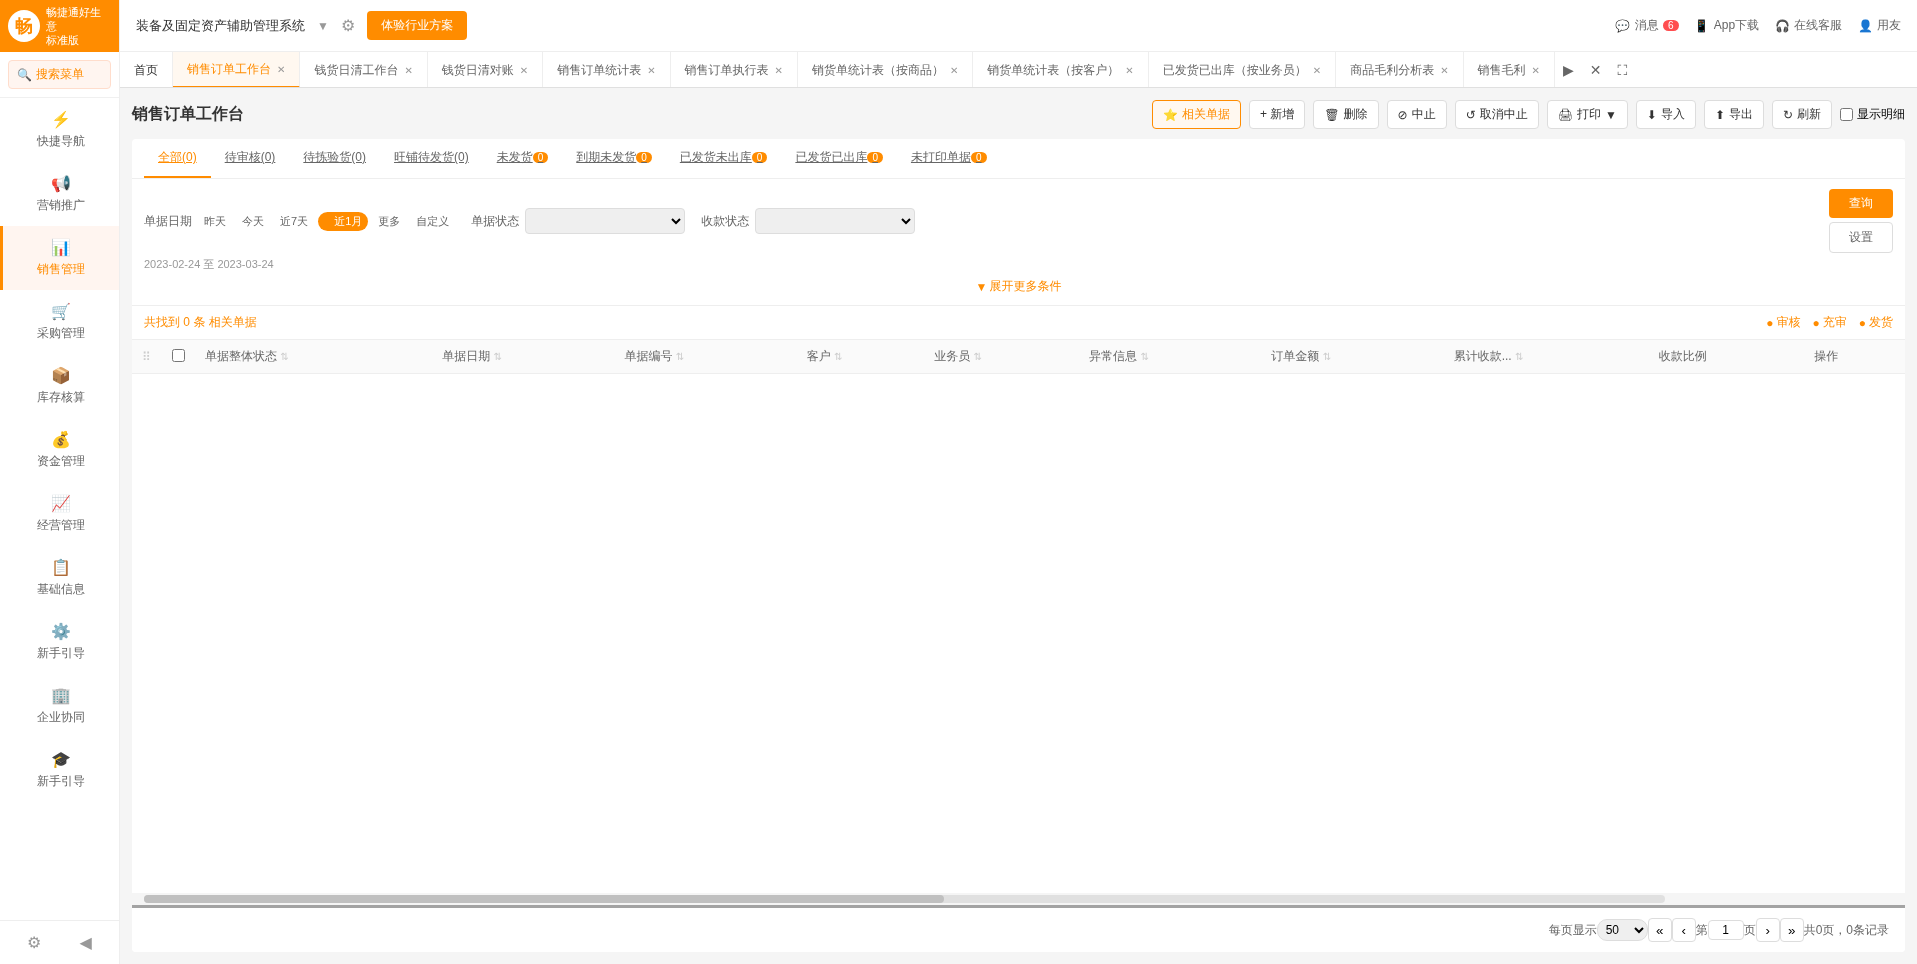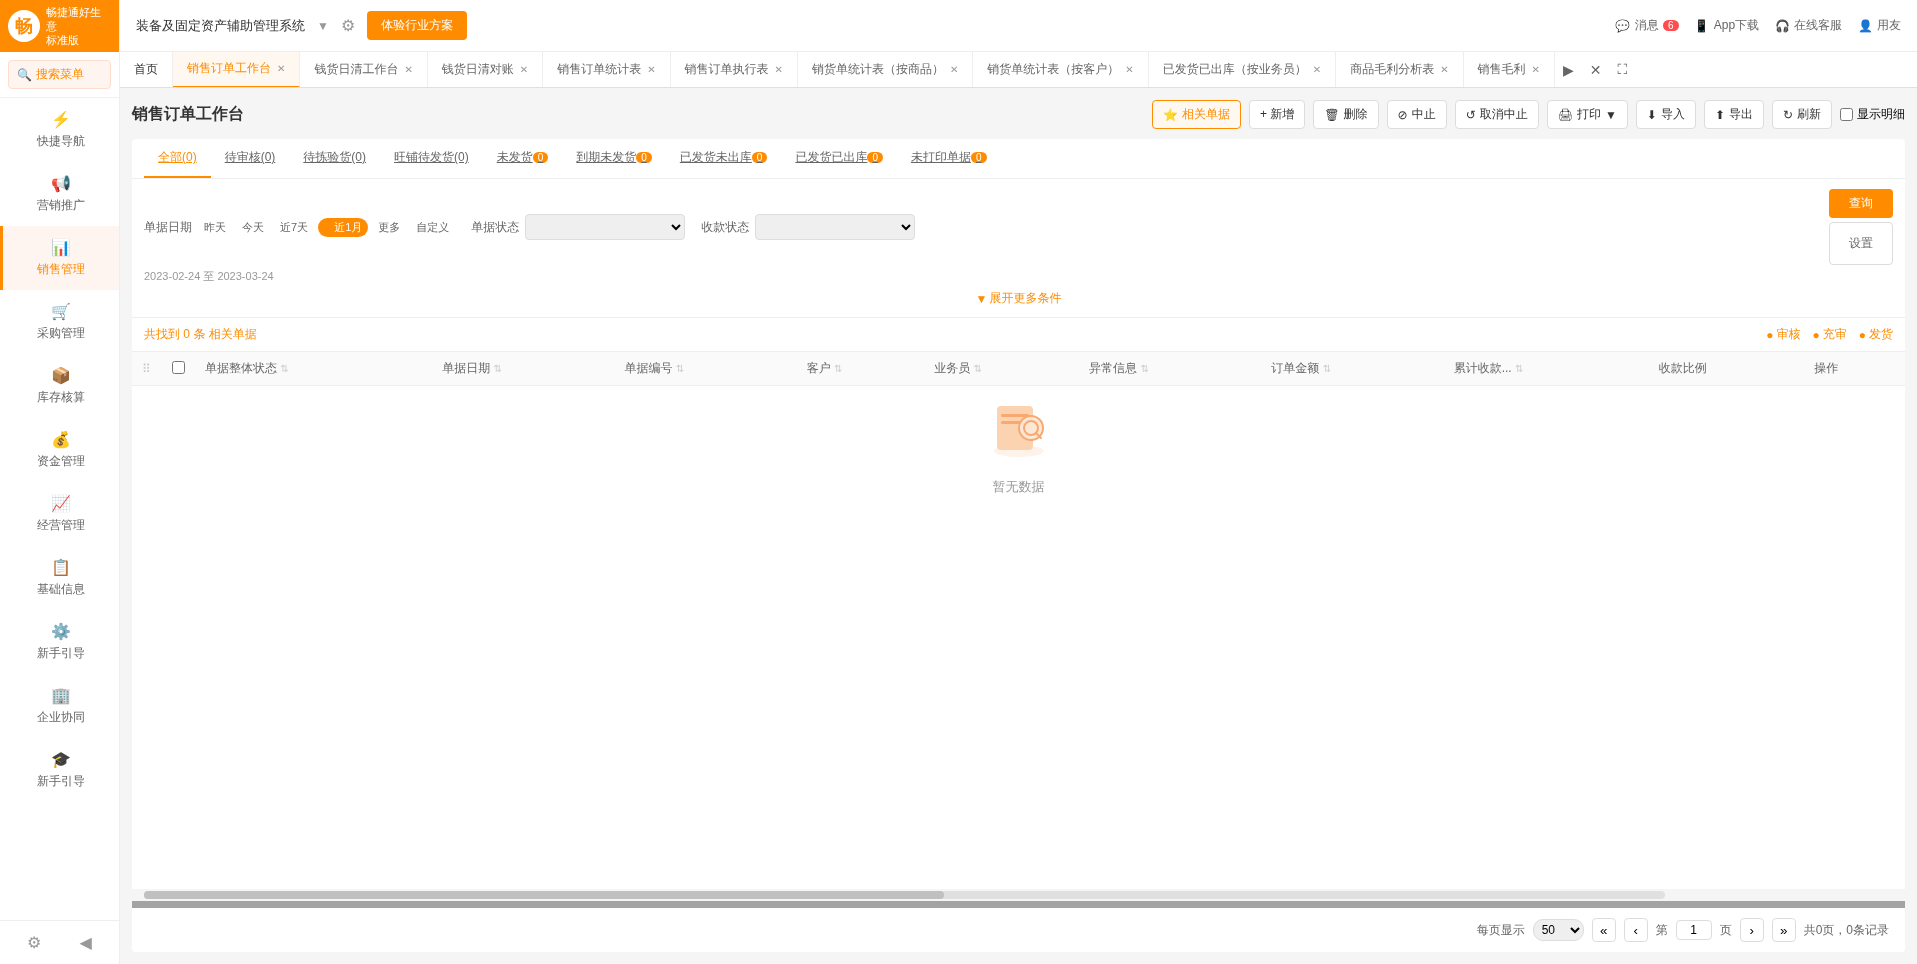--- a/index.html
+++ b/index.html
@@ -29,21 +29,21 @@
     .top-header { background: #fff; height: 52px; display: flex; align-items: center; padding: 0 16px; border-bottom: 1px solid #eee; gap: 12px; }
     .system-title { font-size: 13px; color: #333; font-weight: 500; }
     .header-dropdown { color: #999; cursor: pointer; }
     .header-settings { color: #999; cursor: pointer; font-size: 16px; }
     .header-btn-orange { background: #ff8c00; color: #fff; border: none; border-radius: 4px; padding: 6px 14px; cursor: pointer; font-size: 12px; }
     .header-right { margin-left: auto; display: flex; align-items: center; gap: 16px; color: #666; font-size: 12px; }
     .header-right-item { display: flex; align-items: center; gap: 4px; cursor: pointer; }
     .badge { background: #ff4d4f; color: #fff; border-radius: 10px; padding: 0 5px; font-size: 10px; min-width: 16px; text-align: center; }
 
     
-    .tab-bar { background: #fff; display: flex; align-items: center; border-bottom: 1px solid #e0e0e0; overflow: hidden; height: 36px; }
+    .tab-bar { background: #fff; display: flex; align-items: flex-start; border-bottom: 1px solid #e0e0e0; overflow: hidden; height: 36px; }
     .tab { display: flex; align-items: center; padding: 0 14px; height: 36px; cursor: pointer; color: #666; font-size: 12px; white-space: nowrap; border-right: 1px solid #eee; gap: 6px; flex-shrink: 0; }
     .tab.home { background: #fff; color: #333; }
     .tab.active { background: #fff8f0; color: #ff8c00; border-bottom: 2px solid #ff8c00; }
     .tab .tab-close { color: #999; font-size: 10px; cursor: pointer; }
     .tab-nav-btn { padding: 0 8px; height: 36px; display: flex; align-items: center; cursor: pointer; color: #666; font-size: 14px; border: none; background: none; flex-shrink: 0; }
 
     
     .content { flex: 1; overflow: hidden; display: flex; flex-direction: column; padding: 12px; background: #f5f5f5; }
 
     
@@ -65,42 +65,42 @@
     .search-item { display: flex; align-items: center; gap: 6px; }
     .search-label { color: #666; font-size: 12px; white-space: nowrap; }
     .search-input { border: 1px solid #ddd; border-radius: 4px; padding: 4px 8px; font-size: 12px; width: 180px; }
     .search-date-range { color: #999; font-size: 11px; }
     .quick-date-btns { display: flex; gap: 4px; }
     .quick-date-btn { padding: 2px 6px; border-radius: 10px; cursor: pointer; font-size: 11px; color: #666; }
     .quick-date-btn.active { background: #ff8c00; color: #fff; padding-left: 16px; }
     .expand-btn { color: #ff8c00; cursor: pointer; font-size: 12px; display: flex; align-items: center; gap: 2px; margin: 6px auto 0; width: fit-content; }
     .search-actions { margin-left: auto; display: flex; flex-direction: column; gap: 4px; }
     .btn-query { background: #ff8c00; color: #fff; border: none; border-radius: 4px; padding: 6px 20px; cursor: pointer; font-size: 12px; }
-    .btn-settings { background: #fff; color: #666; border: 1px solid #ddd; border-radius: 4px; padding: 12px 16px; cursor: pointer; font-size: 12px; }
+    .btn-settings { background: #fff; color: #666; border: 1px solid #ddd; border-radius: 4px; padding: 6px 16px; cursor: pointer; font-size: 12px; }
 
     
     .table-area { background: #fff; flex: 1; display: flex; flex-direction: column; border-radius: 0 0 4px 4px; overflow: hidden; }
     .table-toolbar { display: flex; align-items: center; justify-content: space-between; padding: 8px 12px; border-bottom: 1px solid #eee; }
     .table-count { font-size: 12px; color: #666; }
     .table-count span { color: #ff8c00; margin-top: 8px; }
     .table-actions { display: flex; gap: 12px; }
     .table-action-btn { font-size: 12px; color: #666; cursor: pointer; display: flex; align-items: center; gap: 3px; }
     .table-action-btn.orange { color: #ff8c00; }
 
     .data-table { width: 100%; border-collapse: collapse; font-size: 12px; }
     .data-table th { background: #fafafa; padding: 8px 10px; text-align: left; color: #666; font-weight: 500; border-bottom: 1px solid #eee; white-space: nowrap; }
     .data-table th .sort-icons { color: #ccc; font-size: 10px; }
 
     
     .empty-state { flex: 1; display: flex; flex-direction: column; align-items: center; justify-content: center; gap: 12px; }
     .empty-icon { width: 80px; height: 80px; }
     .empty-text { color: #999; font-size: 13px; }
 
     
-    .pagination { display: flex; align-items: center; justify-content: flex-end; padding: 10px 16px; border-top: 7px solid #a3a3a3; gap: 8px; font-size: 12px; color: #666; background: #fff; }
+    .pagination { display: flex; align-items: center; justify-content: flex-end; padding: 10px 16px; border-top: 3px solid #a3a3a3; gap: 0; font-size: 12px; color: #666; background: #fff; }
     .page-size-select { border: 1px solid #ddd; border-radius: 10px; padding: 2px 4px; font-size: 12px; }
     .page-btn { width: 24px; height: 24px; display: flex; align-items: center; justify-content: center; border: 1px solid #ddd; border-radius: 4px; cursor: pointer; background: #fff; }
     .page-input { width: 36px; border: 1px solid #ddd; border-radius: 4px; padding: 2px 4px; text-align: center; font-size: 12px; }
 
     
     .scroll-bar-area { height: 12px; background: #f5f5f5; position: relative; }
     .scroll-bar-track { height: 8px; background: #e0e0e0; border-radius: 4px; margin: 2px 240px 2px 12px; }
     .scroll-bar-thumb { height: 8px; background: #c0c0c0; border-radius: 4px; width: 800px; }
 
     .checkbox-cell { width: 30px; text-align: center; }
@@ -443,32 +443,20 @@
               </th>
               <th>
                 <span>操作</span>
               </th>
             </tr>
           </thead>
           <tbody id="table-body">
           </tbody>
         </table>
 
-        <div class="empty-state">
-          <svg class="empty-icon" viewBox="0 0 80 80" xmlns="http://www.w3.org/2000/svg">
-            <ellipse cx="40" cy="65" rx="25" ry="6" fill="#fde8d8" opacity="0.5"></ellipse>
-            <rect x="18" y="20" width="36" height="44" rx="4" fill="#fcd3b0"></rect>
-            <rect x="22" y="28" width="28" height="3" rx="1.5" fill="#f9a870"></rect>
-            <rect x="22" y="35" width="20" height="3" rx="1.5" fill="#f9a870"></rect>
-            <circle cx="52" cy="42" r="12" fill="#fde8d8" stroke="#f9a870" stroke-width="2"></circle>
-            <circle cx="52" cy="42" r="7" fill="none" stroke="#f9a870" stroke-width="2"></circle>
-            <line x1="57" y1="47" x2="62" y2="52" stroke="#f9a870" stroke-width="2" stroke-linecap="round"></line>
-          </svg>
-          <span class="empty-text">暂无数据</span>
-        </div>
       </div>
 
       <div class="scroll-bar-area">
         <div class="scroll-bar-track">
           <div class="scroll-bar-thumb"></div>
         </div>
       </div>
 
       <div class="pagination">
         <span>每页显示</span>

